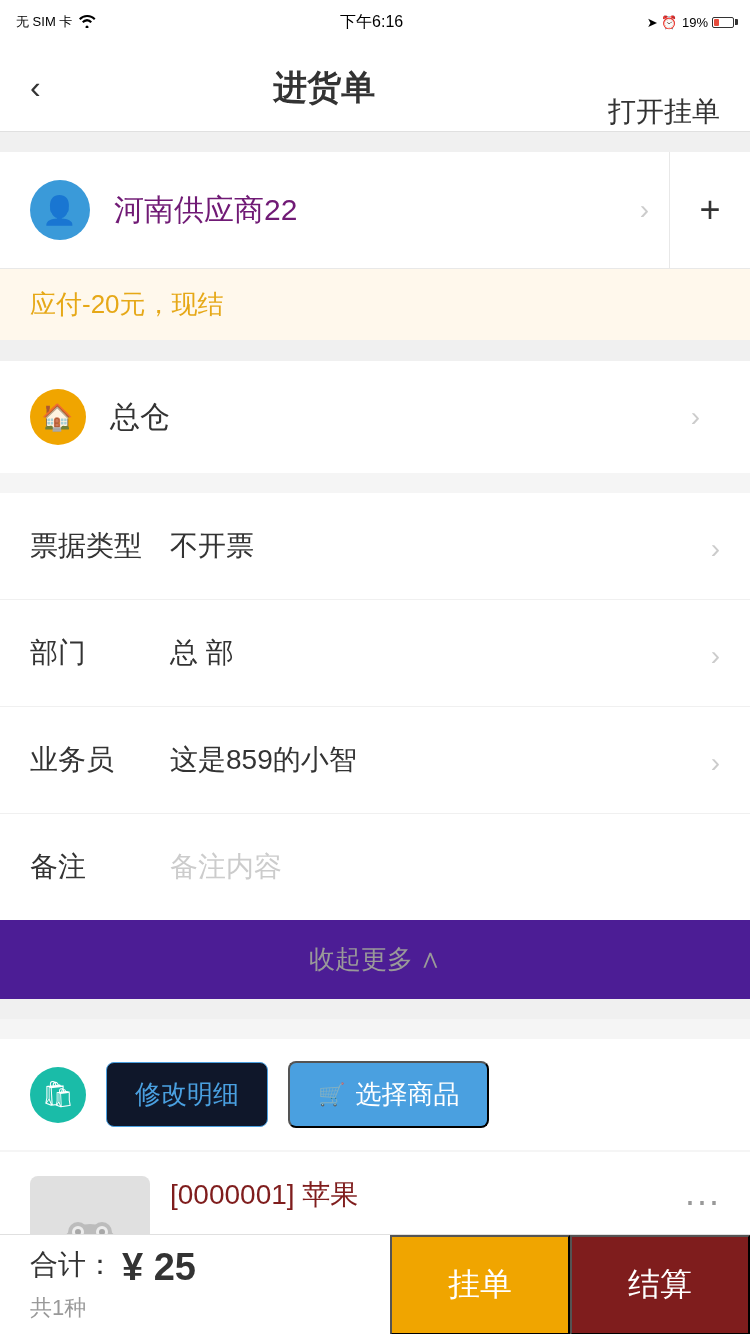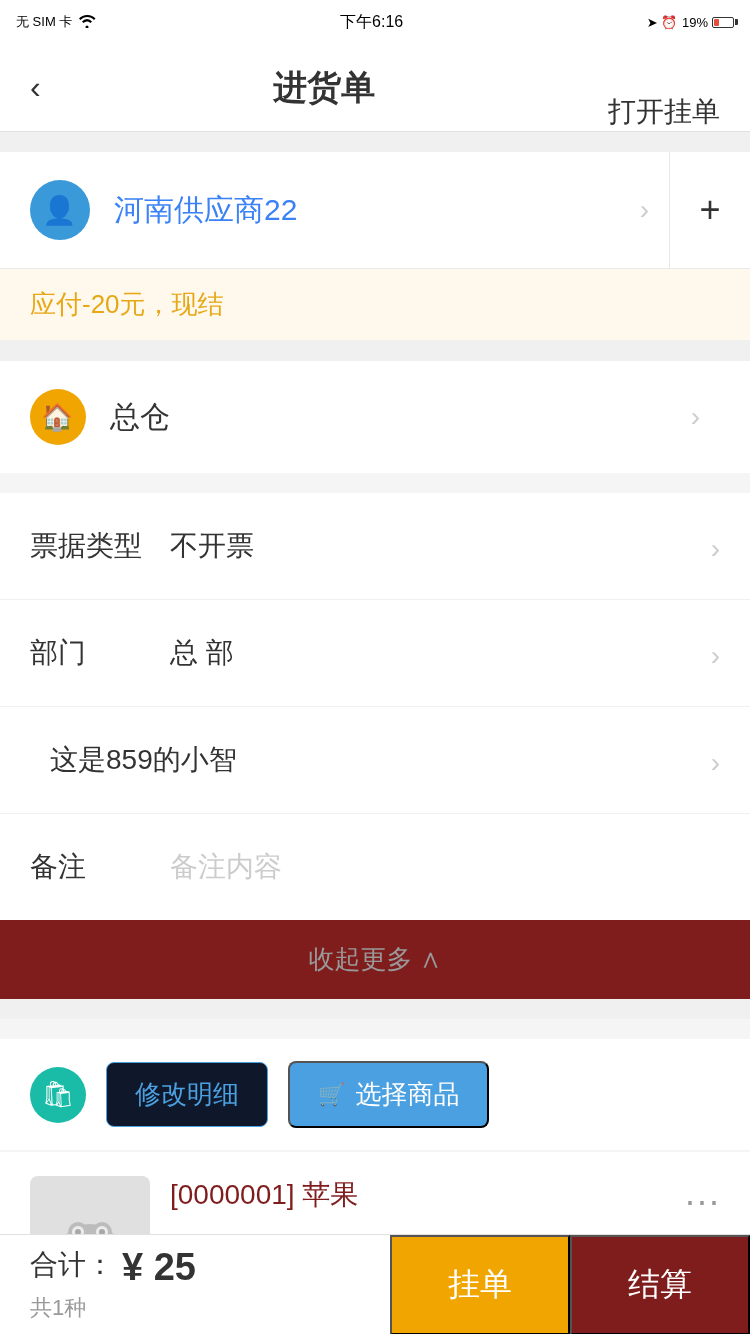--- a/index.html
+++ b/index.html
@@ -79,21 +79,21 @@
       border-right: 1px solid #e8e8e8;
     }
     .supplier-avatar {
       width: 60px; height: 60px;
       border-radius: 50%;
       background: #3a9ad9;
       display: flex; align-items: center; justify-content: center;
       margin-right: 24px; flex-shrink: 0;
     }
     .avatar-icon { color: #fff; font-size: 28px; }
-    .supplier-name { font-size: 30px; color: #3b82f6; flex: 1; }
+    .supplier-name { font-size: 30px; color: #701a75; flex: 1; }
     .chevron { color: #ccc; font-size: 28px; margin-right: 20px; }
     .supplier-add {
       display: flex; align-items: center; justify-content: center;
       width: 80px;
       font-size: 36px; color: #333;
     }
 
     
     .warning-banner {
       background: #fff8ec;
@@ -143,27 +143,28 @@
       flex: 1;
       font-size: 28px;
       color: #333;
       margin-left: 20px;
     }
     .form-value.placeholder { color: #ccc; }
     .form-chevron { color: #ccc; font-size: 28px; }
 
     
     .collapse-row {
-      background: #7f1d1d;
+      background: #4c1d95;
       display: flex;
       align-items: center;
       justify-content: center;
       padding: 22px;
       font-size: 26px;
       color: #999;
+      font-family: Liberation Serif, serif;
     }
 
     
     .product-header {
       background: #fff;
       display: flex;
       align-items: center;
       padding: 22px 30px;
       gap: 20px;
       margin-top: 20px;
@@ -327,20 +328,21 @@
       <span class="form-label">票据类型</span>
       <span class="form-value">不开票</span>
       <span class="form-chevron">›</span>
     </div>
     <div class="form-row">
       <span class="form-label">部门</span>
       <span class="form-value">总 部</span>
       <span class="form-chevron">›</span>
     </div>
     <div class="form-row">
+      <span class="form-label">业务员</span>
       <span class="form-value">这是859的小智</span>
       <span class="form-chevron">›</span>
     </div>
     <div class="form-row">
       <span class="form-label">备注</span>
       <span class="form-value placeholder">备注内容</span>
     </div>
   </div>
 
   <div class="collapse-row">

